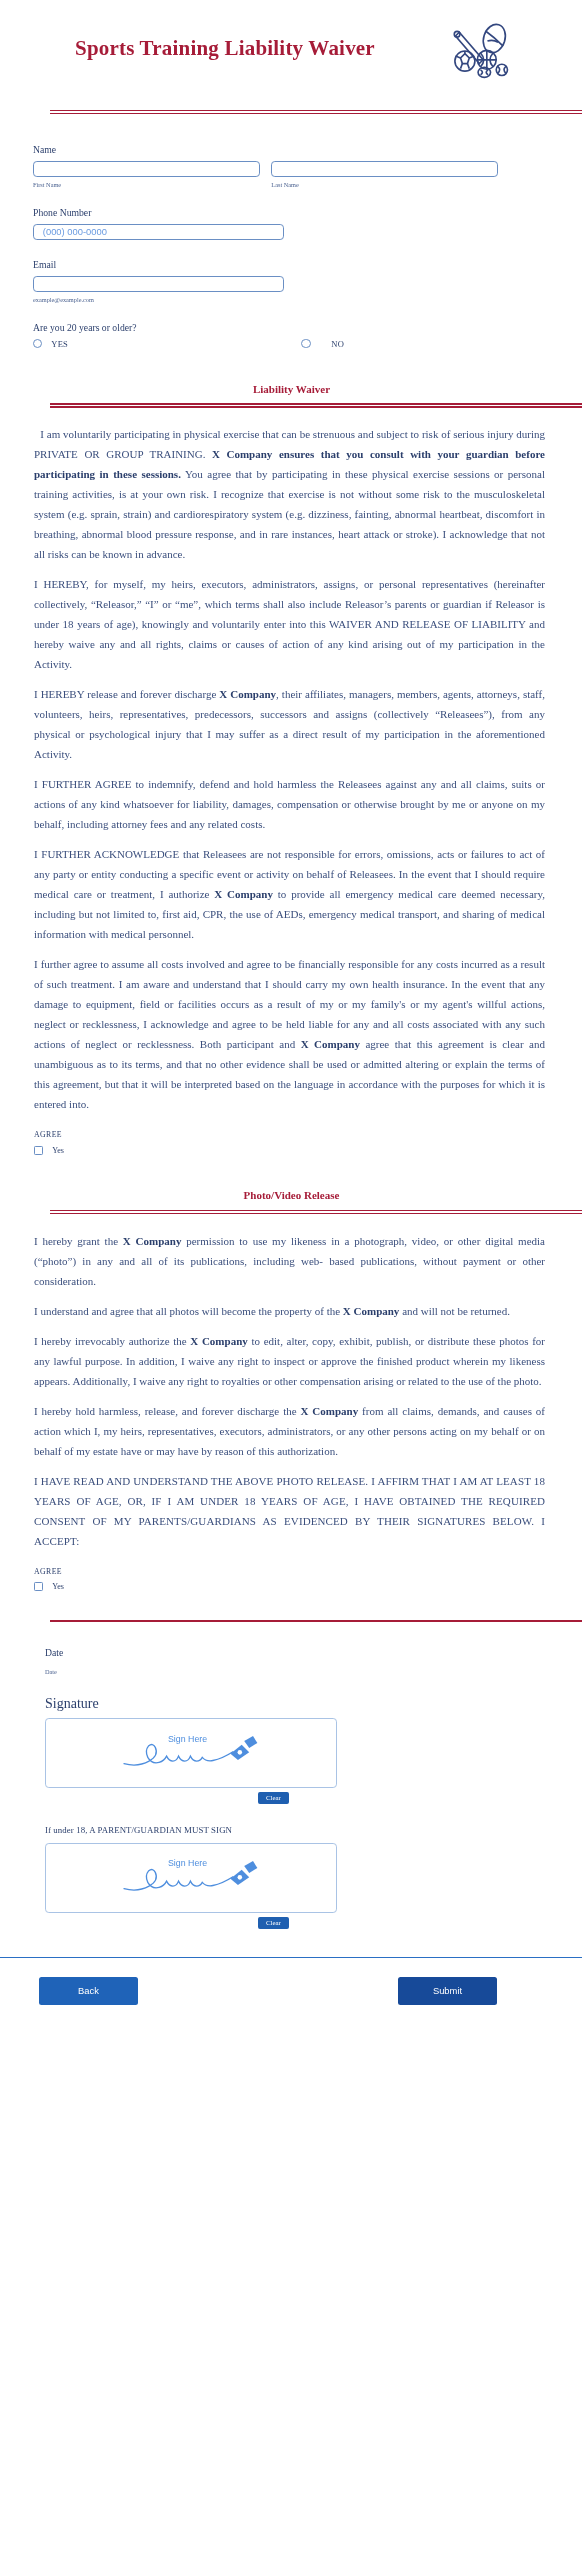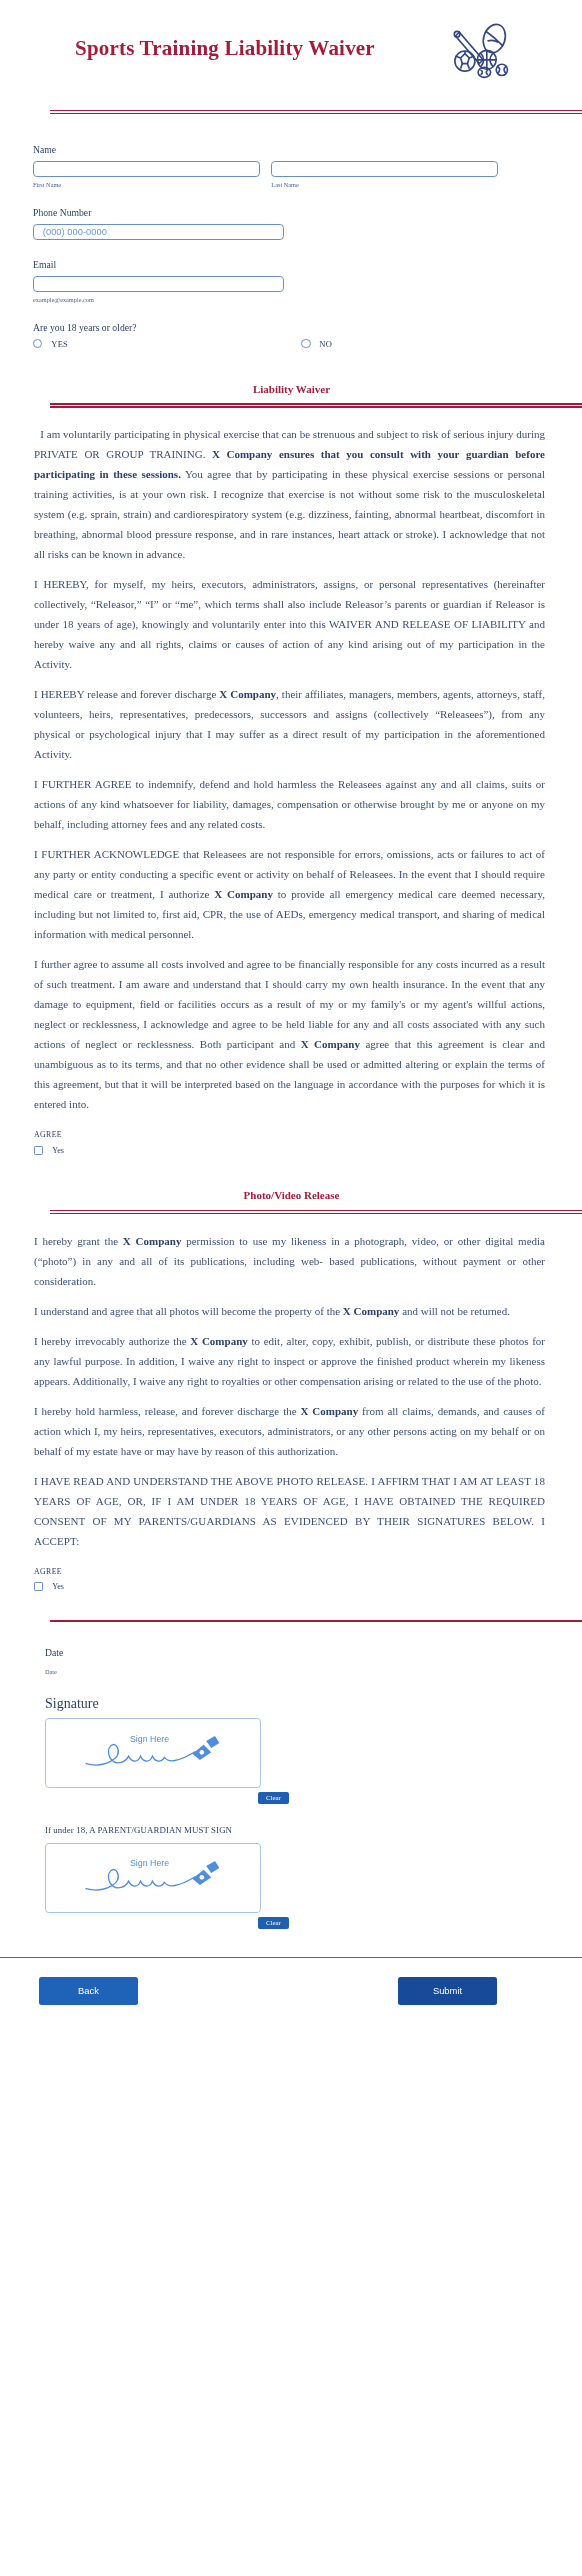--- a/index.html
+++ b/index.html
@@ -84,21 +84,21 @@
   .gap { width: 11.3px; }
   .block-gap { height: 19px; }
 
   .radio-row {
     display: flex;
     margin-left: 33px;
     margin-top: 5px;
     align-items: center;
   }
   .radio-item { display: flex; align-items: center; }
-  .radio-item.second { margin-left: 233px; }
+  .radio-item.second { margin-left: 233px; gap: 12px; }
   .radio-circle {
     width: 9.4px; height: 9.4px;
     border: 0.9px solid #6a8fc4;
     border-radius: 50%;
     display: inline-block;
   }
   .radio-text {
     margin-left: 8.8px;
     font-size: 8.5px;
     color: #2b3f6c;
@@ -164,21 +164,21 @@
     top: 8.1px;
     width: 10.7px; height: 10.7px;
   }
   .sig-label {
     font-size: 14px;
     color: #2b3f6c;
     margin: 0 0 6.3px 33px;
   }
   .sig-pad {
     margin-left: 33px;
-    width: 216px;
+    width: 292px;
     height: 70px;
     border: 0.6px solid #a9c3e5;
     border-radius: 3.8px;
     background: #fff;
     position: relative;
     display: flex;
     align-items: center;
     justify-content: center;
   }
   .sig-inner { position: relative; width: 144px; height: 44px; }
@@ -298,21 +298,21 @@
     <div class="field-label strong">Email</div>
     <div class="row">
       <div class="col">
         <div class="input-box w-full"></div>
         <div class="sub-label">example@example.com</div>
       </div>
     </div>
 
     <div class="block-gap"></div>
 
-    <div class="field-label strong">Are you 18 years or older?</div>
+    <div class="field-label strong">Are you 20 years or older?</div>
     <div class="radio-row">
       <div class="radio-item">
         <span class="radio-circle"></span>
         <span class="radio-text">YES</span>
       </div>
       <div class="radio-item second">
         <span class="radio-circle"></span>
         <span class="radio-text">NO</span>
       </div>
     </div>

